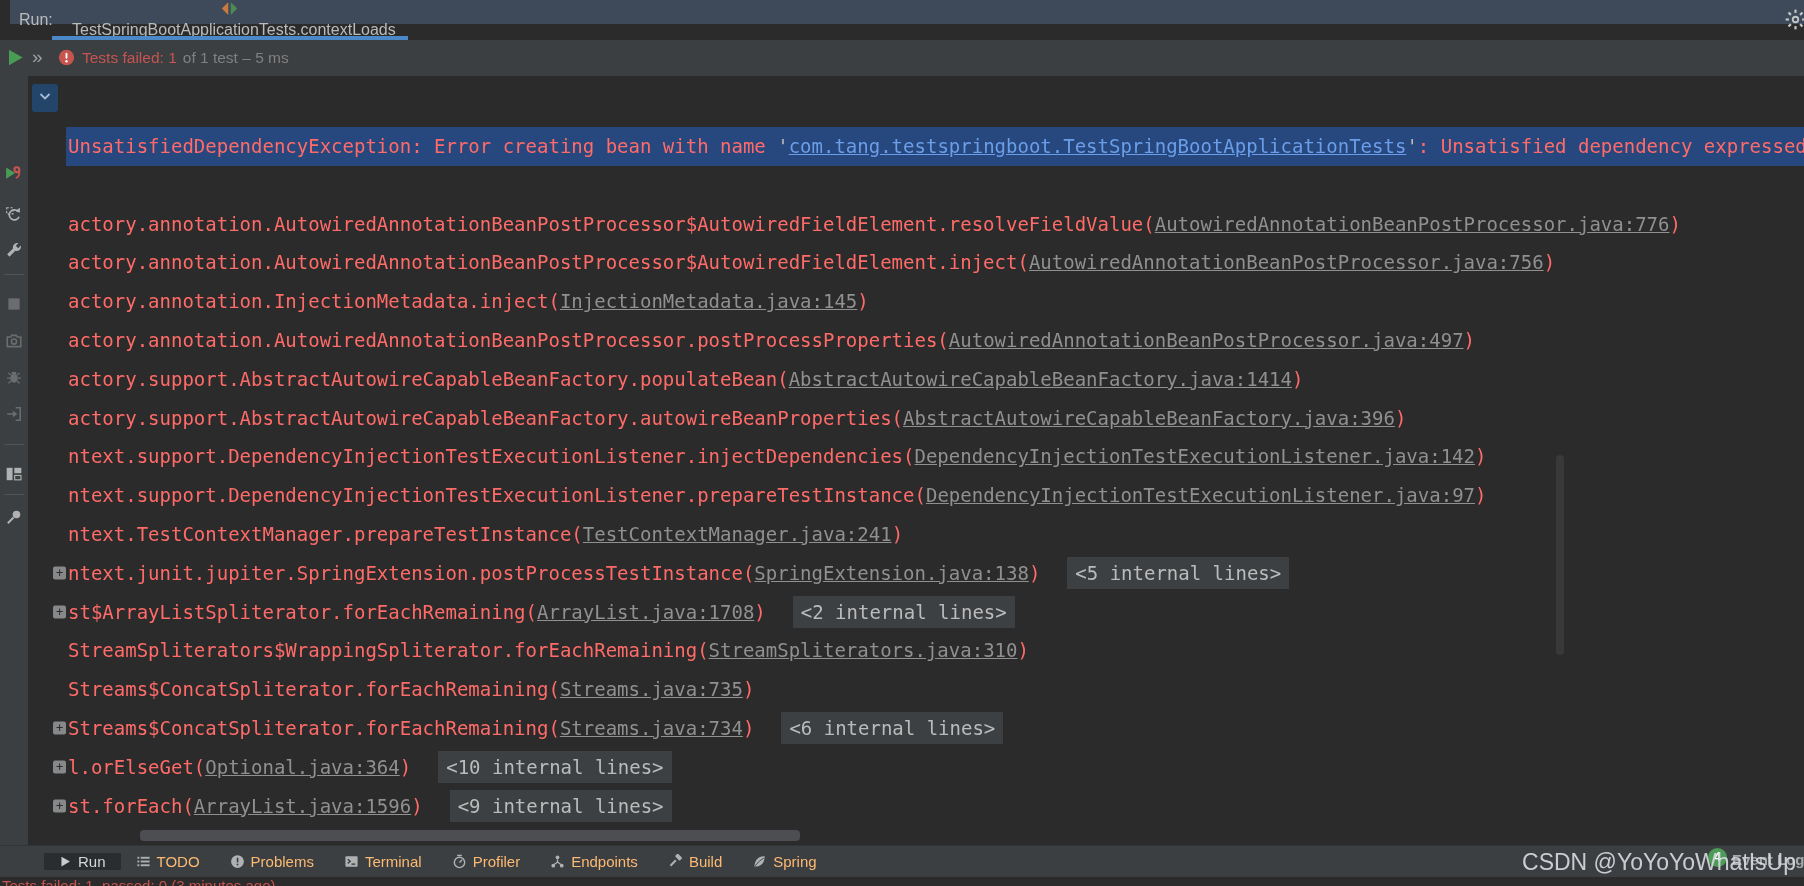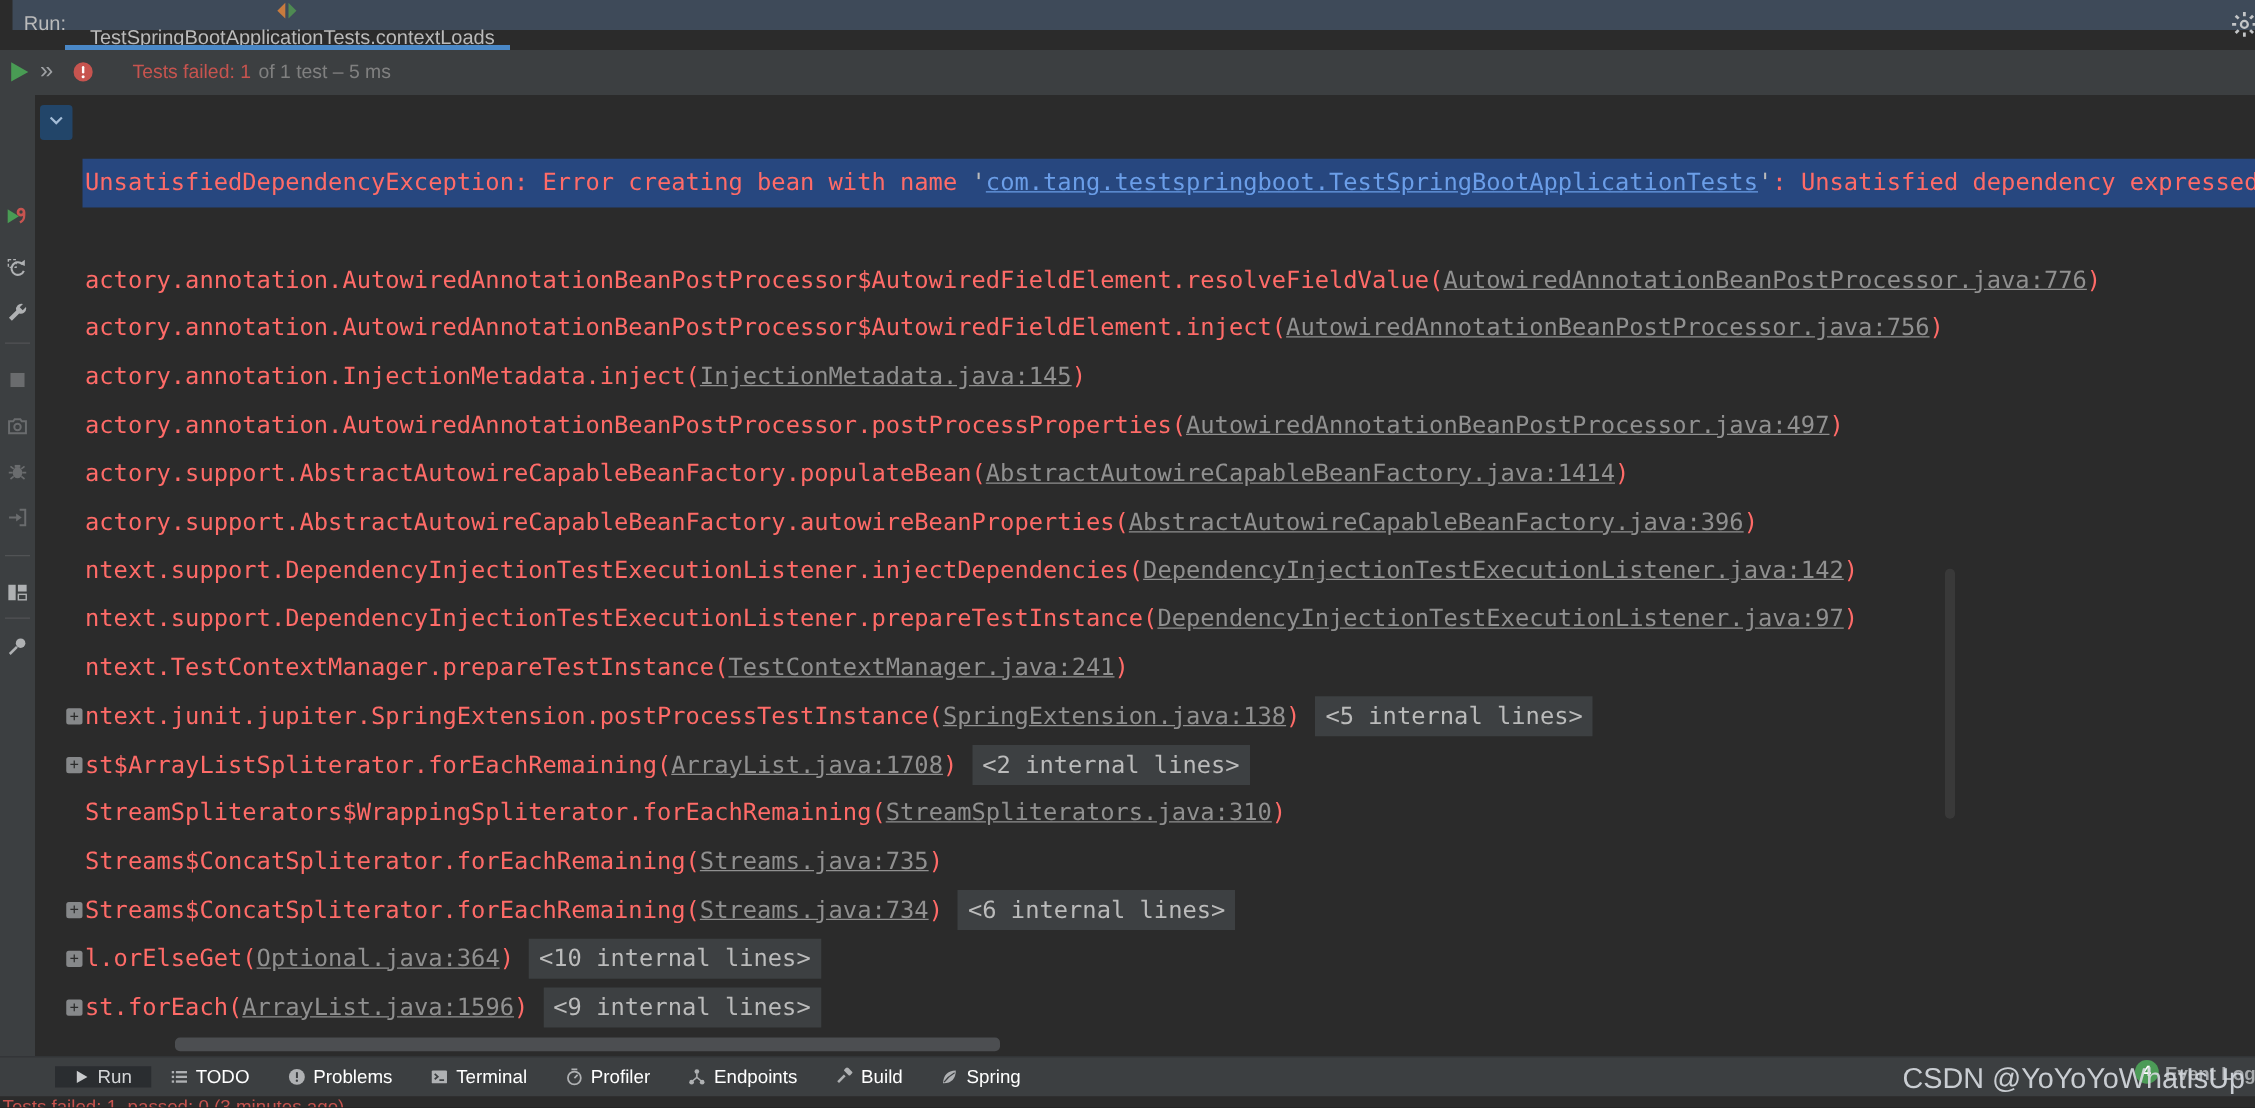--- a/index.html
+++ b/index.html
@@ -14,21 +14,21 @@
   .tab-underline{position:absolute;left:0;right:0;bottom:0;height:4px;background:#4A88C7;}
   .tab-title{font-size:16px;color:#BBBBBB;margin-left:8px;white-space:nowrap;}
   .tab-close{font-size:16px;color:#7F8084;margin-left:14px;}
   .gear{position:absolute;right:8px;top:9px;width:21px;height:21px;}
 
   
   .status-row{position:absolute;left:0;top:40px;width:100%;height:36px;background:#3C3F41;}
   .status-play{position:absolute;left:6px;top:8px;width:19px;height:19px;}
   .fwd{position:absolute;left:32px;top:0;line-height:34px;font-size:19px;color:#9EA1A4;}
   .status-err-icon{position:absolute;left:58px;top:9px;width:17px;height:17px;}
-  .status-text{position:absolute;left:82px;top:0;line-height:36px;font-size:15.5px;white-space:nowrap;margin-left:24px;}
+  .status-text{position:absolute;left:82px;top:0;line-height:36px;font-size:15.5px;white-space:nowrap;}
   .status-text .failed{color:#C7544F;}
   .status-text .detail{color:#808080;margin-left:6px;}
 
   
   .left-toolbar{position:absolute;left:0;top:76px;width:28px;height:769px;background:#3C3F41;
                 border-right:1px solid #323537;}
   .lt-btn{position:absolute;left:5px;width:18px;height:18px;}
   .lt-sep{position:absolute;left:4px;width:20px;height:1px;background:#515355;}
 
   
@@ -39,34 +39,34 @@
                padding-left:40px;width:max-content;min-width:100%;}
   .console-row.selected{background:#27477F;margin-left:38px;padding-left:2px;
                         min-width:calc(100% - 38px);}
   .fold{position:absolute;left:25px;top:50%;transform:translateY(-50%);width:13px;height:13px;
         background:#86888A;color:#2B2B2B;font-size:12px;line-height:13px;text-align:center;
         border-radius:2px;font-family:"DejaVu Sans Mono",monospace;}
   .seg-error{color:#FF6B68;}
   .seg-quote{color:#BBBBBB;}
   .seg-class-link{color:#6B9EE8;text-decoration:underline;}
   .seg-file-link{color:#909090;text-decoration:underline;}
-  .seg-badge{background:#3D4042;color:#BBBBBB;padding:5px 8px;margin-left:12px;}
+  .seg-badge{background:#3D4042;color:#BBBBBB;padding:5px 8px;margin-left:27px;}
   .gutter-chevron{position:absolute;left:32px;top:84px;width:26px;height:28px;background:#224569;
                   border-radius:3px;display:flex;align-items:center;justify-content:center;}
 
   
   .hscrollbar{position:absolute;left:140px;top:830px;width:660px;height:11px;background:#55585B;
               border-radius:4px;opacity:.8;}
   .vscrollbar{position:absolute;left:1556px;top:455px;width:8px;height:200px;
               background:rgba(255,255,255,.07);border-radius:4px;}
 
   
   .bottom-bar{position:absolute;left:0;top:845px;width:100%;height:31px;background:#3C3F41;
               border-top:1px solid #323537;display:flex;align-items:center;padding-left:44px;}
-  .bb-item{display:flex;align-items:center;gap:6px;padding:0 15px;font-size:15px;color:#ffffff;
+  .bb-item{display:flex;align-items:center;gap:6px;padding:0 15px;font-size:15px;color:#fdba74;
            white-space:nowrap;}
   .bb-item.active{background:#2A2D30;color:#D4D6D8;}
   .bb-item .bb-icon{display:inline-flex;align-items:center;}
 
   
   .footer-status{position:absolute;left:2px;top:877px;font-size:15px;color:#C7544F;white-space:nowrap;}
   .event-badge{position:absolute;left:1708px;top:848px;width:19px;height:19px;border-radius:50%;
                background:#4C9B57;color:#FFF;font-size:12px;font-weight:bold;text-align:center;
                line-height:19px;z-index:5;}
   .event-label{position:absolute;left:1732px;top:851px;font-size:15px;color:#A7AAAC;

